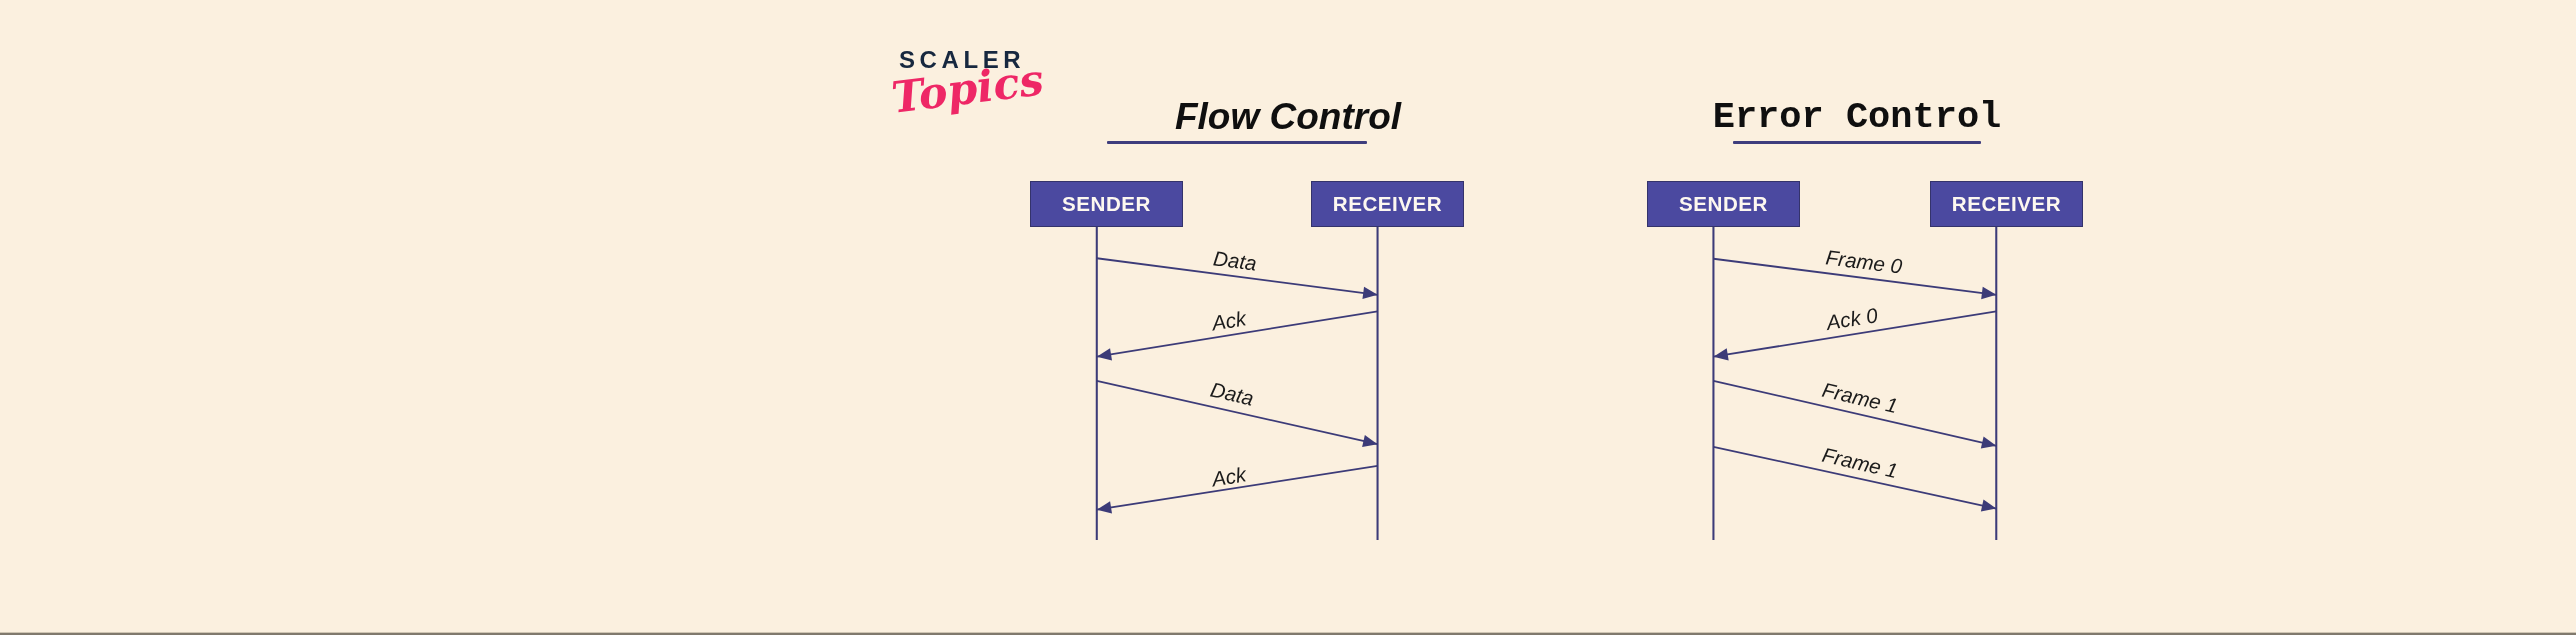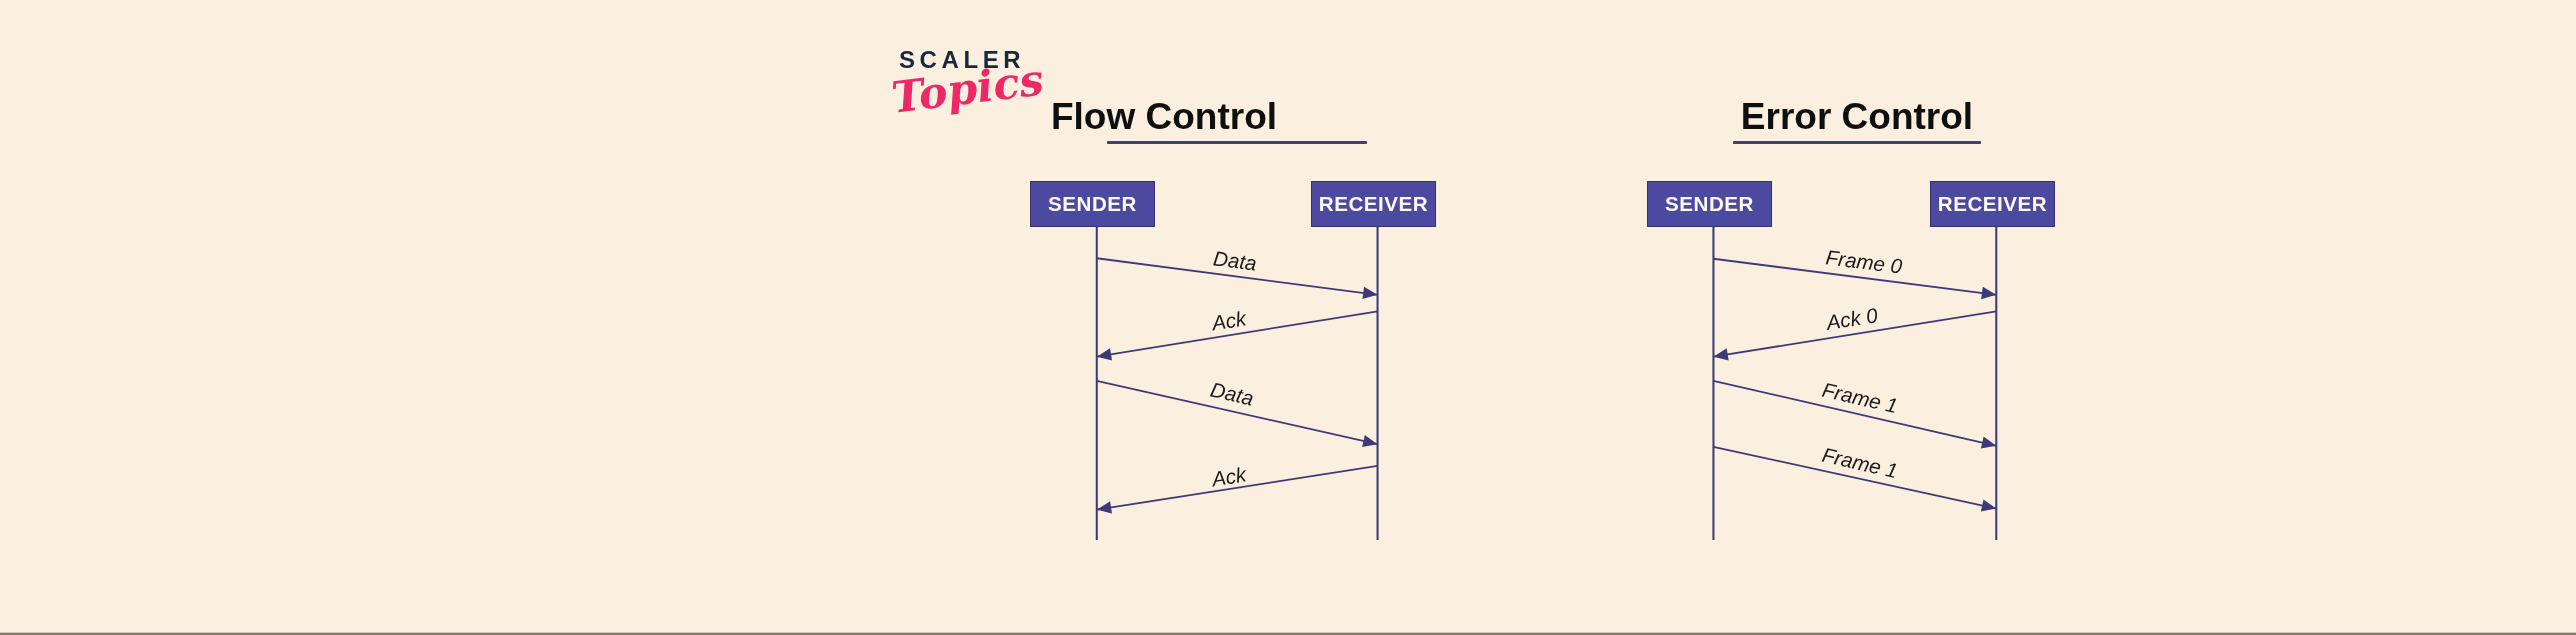--- a/index.html
+++ b/index.html
@@ -60,21 +60,21 @@
     top: 141px;
     height: 3.1px;
     background: #3E3D7D;
     border-radius: 1px;
   }
 
   
   .actor-box {
     position: absolute;
     top: 181px;
-    width: 125px;
+    width: 153px;
     height: 46px;
     box-sizing: border-box;
     background: #4B49A0;
     border: 1.5px solid #34336B;
     display: flex;
     align-items: center;
     justify-content: center;
   }
   .actor-label {
     color: #FDF8F0;
@@ -149,38 +149,38 @@
     <line x1="2129" y1="739" x2="2674" y2="862" stroke="#3C3B78" stroke-width="3.5" marker-end="url(#ah)"></line>
     <line x1="2674" y1="904" x2="2129" y2="989" stroke="#3C3B78" stroke-width="3.5" marker-end="url(#ah)"></line>
 
     <line x1="3326" y1="502" x2="3875" y2="572" stroke="#3C3B78" stroke-width="3.5" marker-end="url(#ah)"></line>
     <line x1="3875" y1="604" x2="3326" y2="692" stroke="#3C3B78" stroke-width="3.5" marker-end="url(#ah)"></line>
     <line x1="3326" y1="739" x2="3875" y2="865" stroke="#3C3B78" stroke-width="3.5" marker-end="url(#ah)"></line>
     <line x1="3326" y1="867" x2="3875" y2="987" stroke="#3C3B78" stroke-width="3.5" marker-end="url(#ah)"></line>
   </svg>
 
   <div>
-    <h2 class="diagram-title" style="left:1164px;">Flow Control</h2>
+    <h2 class="diagram-title" style="left:1288px;font-style:italic;">Flow Control</h2>
     <div class="title-rule" style="left:1107px; width:260px;"></div>
 
     <div class="actor-box" style="left:1030px;">
       <span class="actor-label">SENDER</span>
     </div>
     <div class="actor-box" style="left:1311px;">
       <span class="actor-label">RECEIVER</span>
     </div>
 
     <div class="msg-label" style="left:1235px; top:261px; --r:7deg;">Data</div>
     <div class="msg-label" style="left:1229px; top:321px; --r:-9deg;">Ack</div>
     <div class="msg-label" style="left:1232px; top:394px; --r:13deg;">Data</div>
     <div class="msg-label" style="left:1229px; top:477px; --r:-9deg;">Ack</div>
   </div>
 
   <div>
-    <h2 class="diagram-title" style="left:1857px;">Error Control</h2>
+    <h2 class="diagram-title" style="left:1857px;font-family:Liberation Mono, monospace;">Error Control</h2>
     <div class="title-rule" style="left:1733px; width:248px;"></div>
 
     <div class="actor-box" style="left:1647px;">
       <span class="actor-label">SENDER</span>
     </div>
     <div class="actor-box" style="left:1930px;">
       <span class="actor-label">RECEIVER</span>
     </div>
 
     <div class="msg-label" style="left:1864px; top:262px; --r:7deg;">Frame 0</div>

